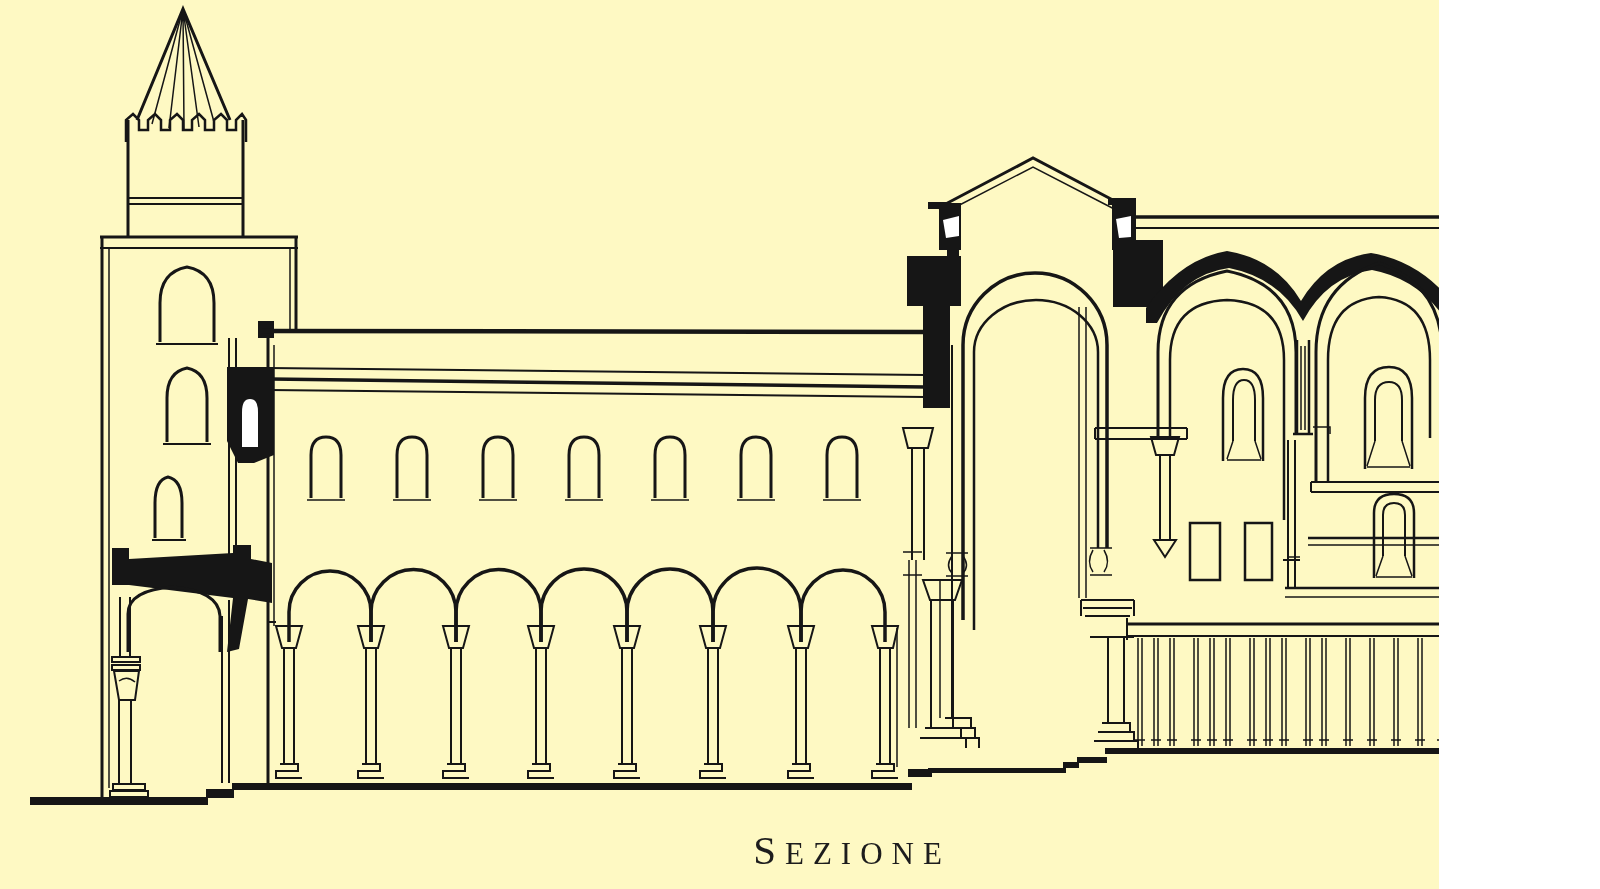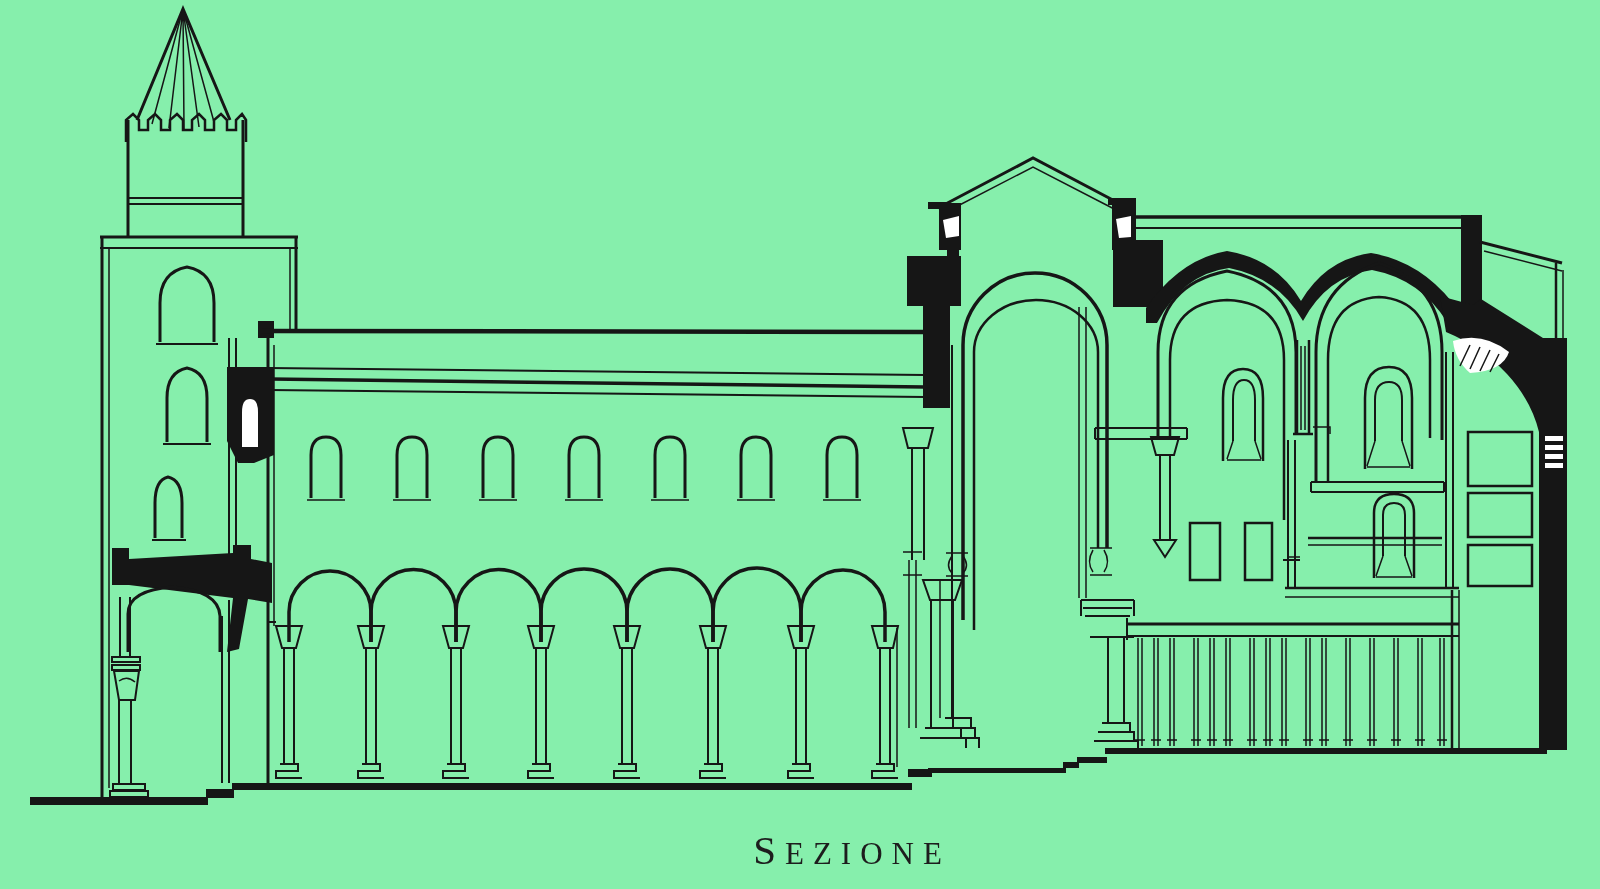--- a/index.html
+++ b/index.html
@@ -1,17 +1,17 @@
 <!DOCTYPE html>
 <html><head>
 <meta charset="utf-8">
 <title>Sezione</title>
 <style>
   html,body{margin:0;padding:0;background:#ffffff;}
-  .page{position:relative;width:1600px;height:889px;background:#86efac;overflow:hidden;
+  .page{position:relative;width:1439px;height:889px;background:#fef9c3;overflow:hidden;
         font-family:"Liberation Serif", serif;}
   .drawing-wrap{position:absolute;left:0;top:0;width:1600px;height:889px;}
   svg{display:block;}
   .s15{fill:none;stroke:#161616;stroke-width:1.5;}
   .s2{fill:none;stroke:#161616;stroke-width:2;}
   .s25{fill:none;stroke:#161616;stroke-width:2.5;}
   .s3{fill:none;stroke:#161616;stroke-width:3;}
   .s35{fill:none;stroke:#161616;stroke-width:3.5;}
   .s45{fill:none;stroke:#161616;stroke-width:4.5;}
   .bk{fill:#161616;stroke:none;}

